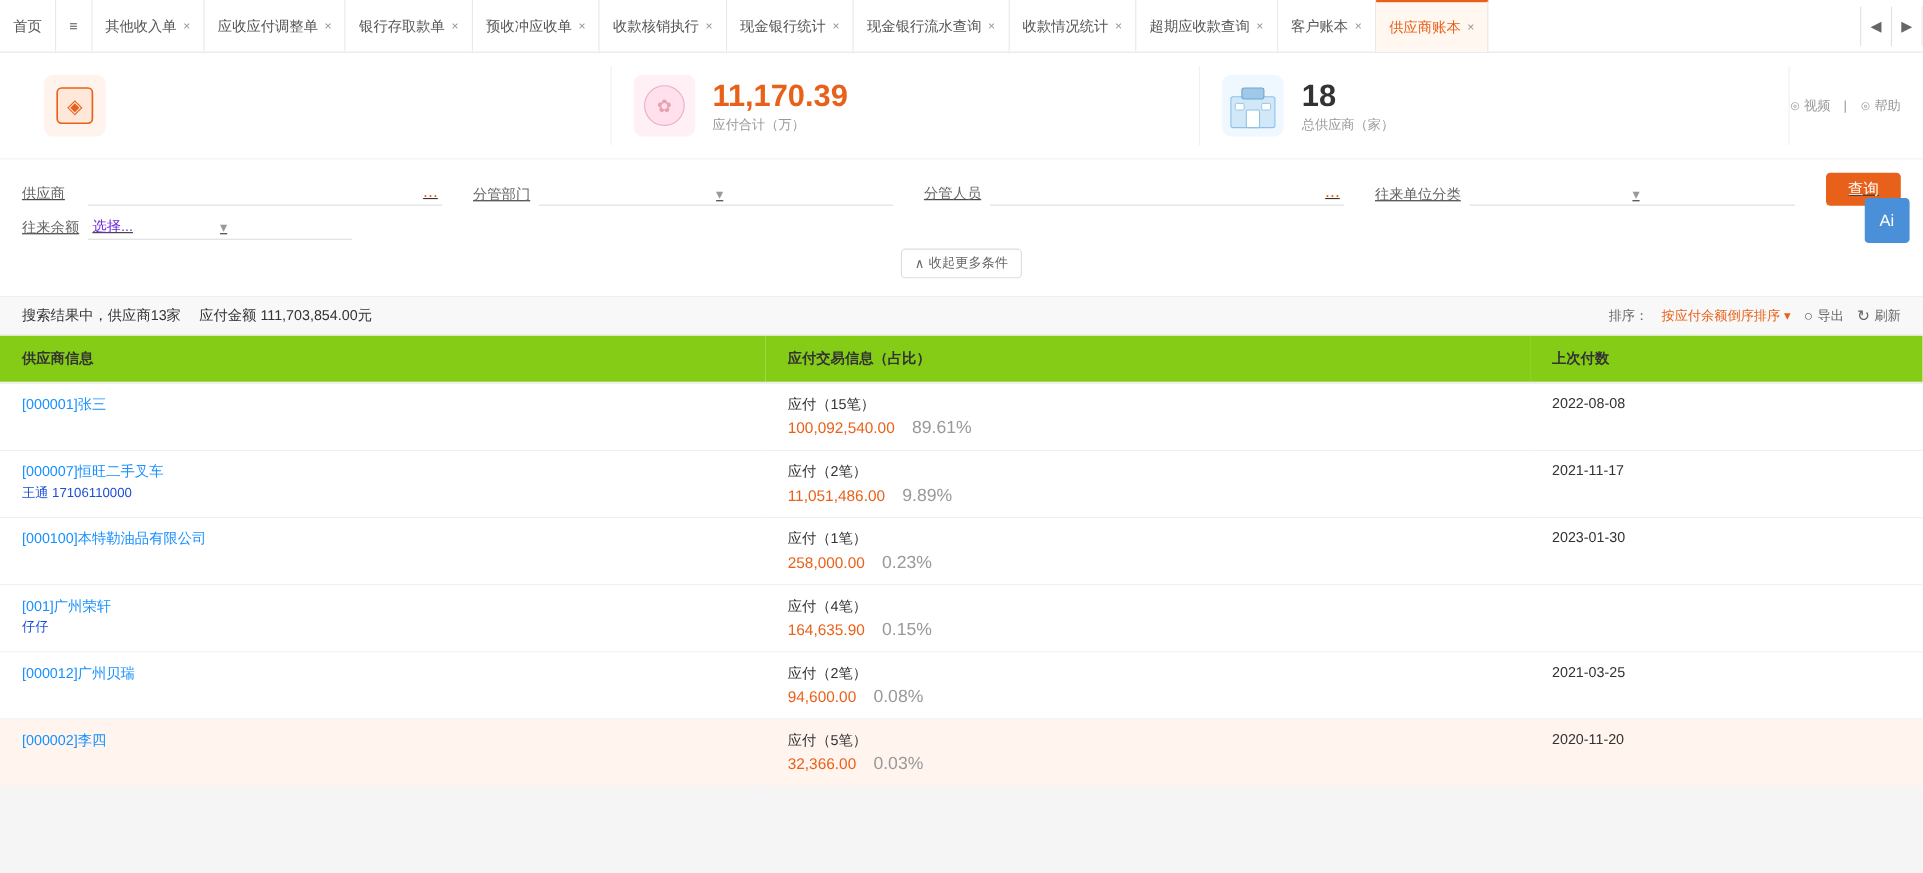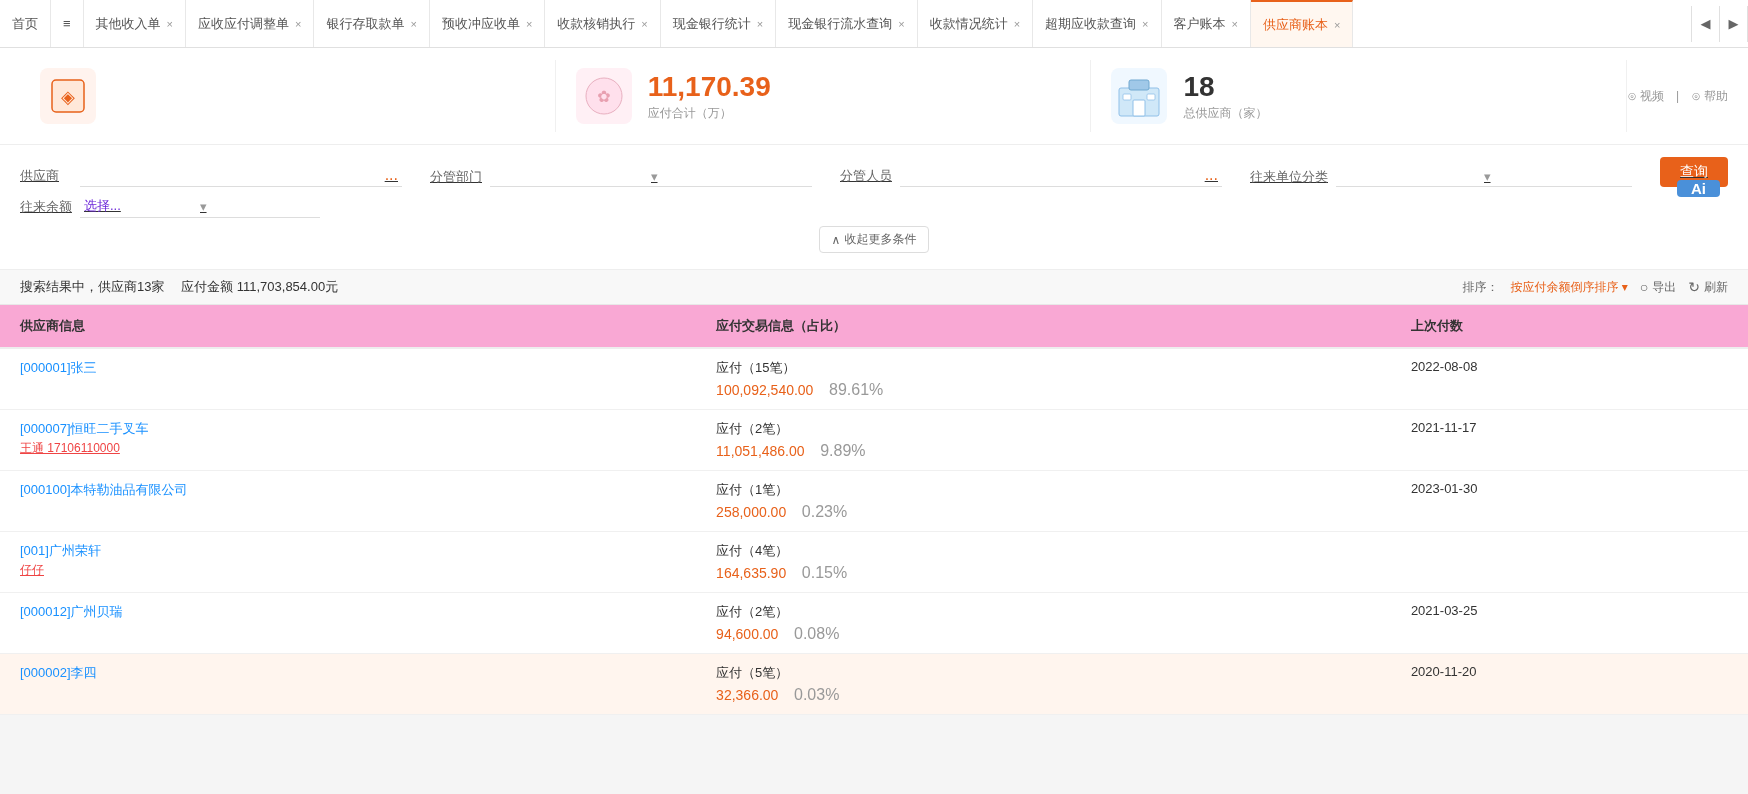--- a/index.html
+++ b/index.html
@@ -71,26 +71,26 @@
       display: flex; align-items: center; justify-content: space-between; font-size: 13px;
     }
     .results-actions { display: flex; align-items: center; gap: 12px; color: #666; font-size: 12px; }
     .sort-select { color: #e8611a; cursor: pointer; }
     .action-btn { display: flex; align-items: center; gap: 4px; cursor: pointer; color: #666; }
     .action-icon { font-size: 14px; }
 
     
     .table-container { background: #fff; margin: 0; overflow-x: auto; }
     table { width: 100%; border-collapse: collapse; }
-    thead tr { background: #f9a8d4; border-bottom: 2px solid #eee; }
+    thead tr { background: #84cc16; border-bottom: 2px solid #eee; }
     th { padding: 12px 20px; text-align: left; font-weight: 600; font-size: 13px; color: #333; border-bottom: 1px solid #e8e8e8; }
     td { padding: 10px 20px; border-bottom: 1px solid #f0f0f0; font-size: 13px; vertical-align: top; }
     tr.highlighted td { background: #fff5ee; }
     .supplier-link { color: #1890ff; text-decoration: none; font-size: 13px; text-align: right; }
-    .supplier-sub { color: #ef4444; font-size: 12px; margin-top: 2px; text-decoration: underline; }
+    .supplier-sub { color: #1d4ed8; font-size: 12px; margin-top: 2px; }
     .payable-count { color: #333; font-size: 13px; margin-bottom: 4px; }
     .payable-amount { color: #e8611a; font-size: 14px; font-weight: 500; }
     .payable-percent { color: #999; font-size: 16px; margin-left: 12px; }
     .last-pay { color: #333; font-size: 13px; }
   </style>
 </head>
 <body>
 
 <div class="top-nav">
   <div class="nav-tab">
@@ -349,13 +349,13 @@
         <span class="payable-amount">32,366.00</span>
         <span class="payable-percent">0.03%</span>
       </div>
           </td>
           <td><span class="last-pay">2020-11-20</span></td>
         </tr>
       </tbody>
   </table>
 </div>
 
-<div style="position:fixed; right:28px; top:180px; background:#4a90d9; color:#fff; padding:0 14px; border-radius:4px; font-size:15px; font-weight:bold; cursor:pointer; z-index:100;">Ai</div>
+<div style="position:fixed; right:12px; top:180px; background:#4a90d9; color:#fff; padding:12px 14px; border-radius:4px; font-size:15px; font-weight:normal; cursor:pointer; z-index:100;">Ai</div>
 
 </body></html>

